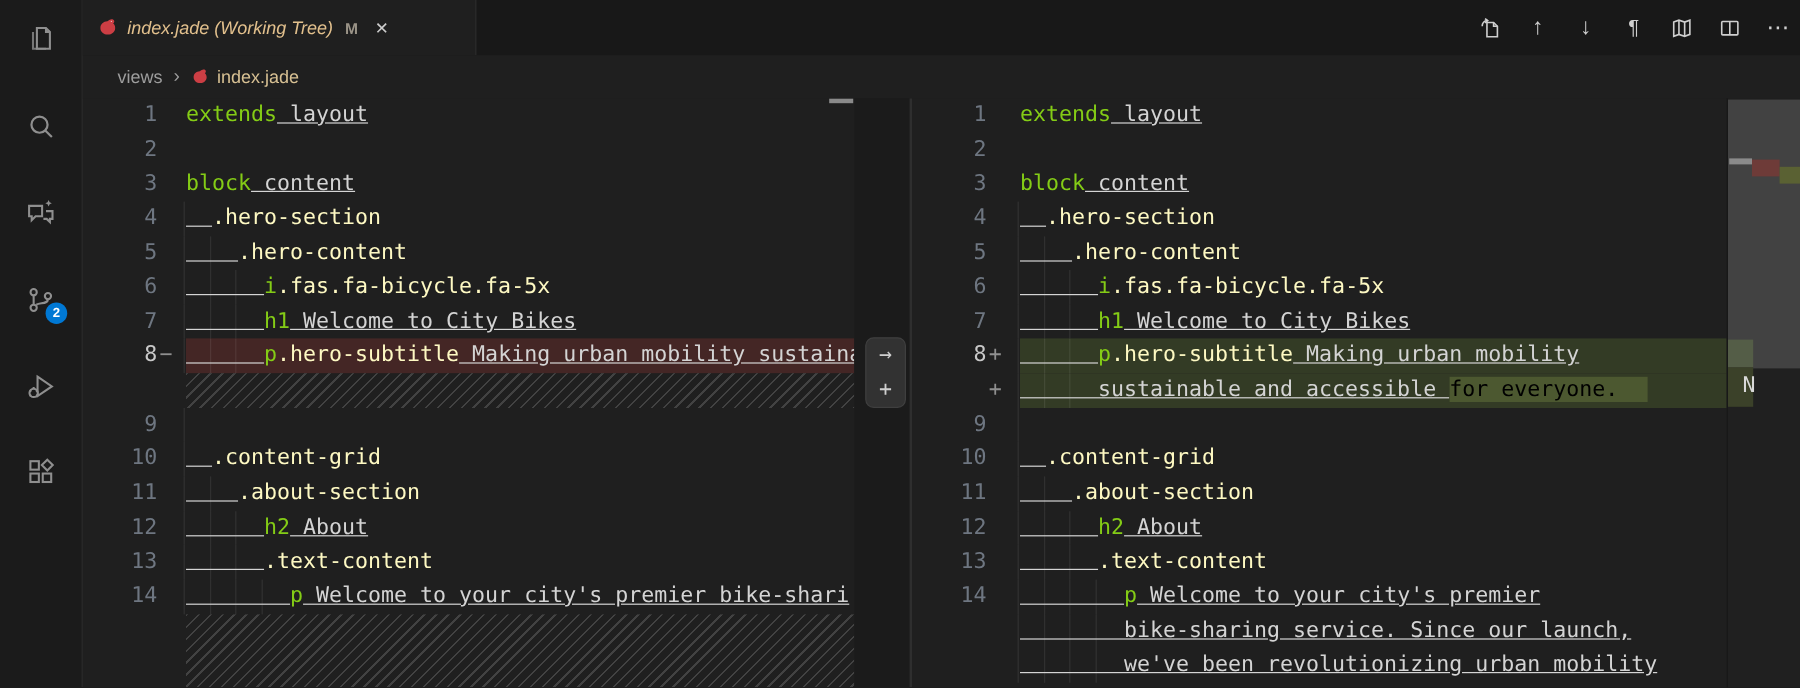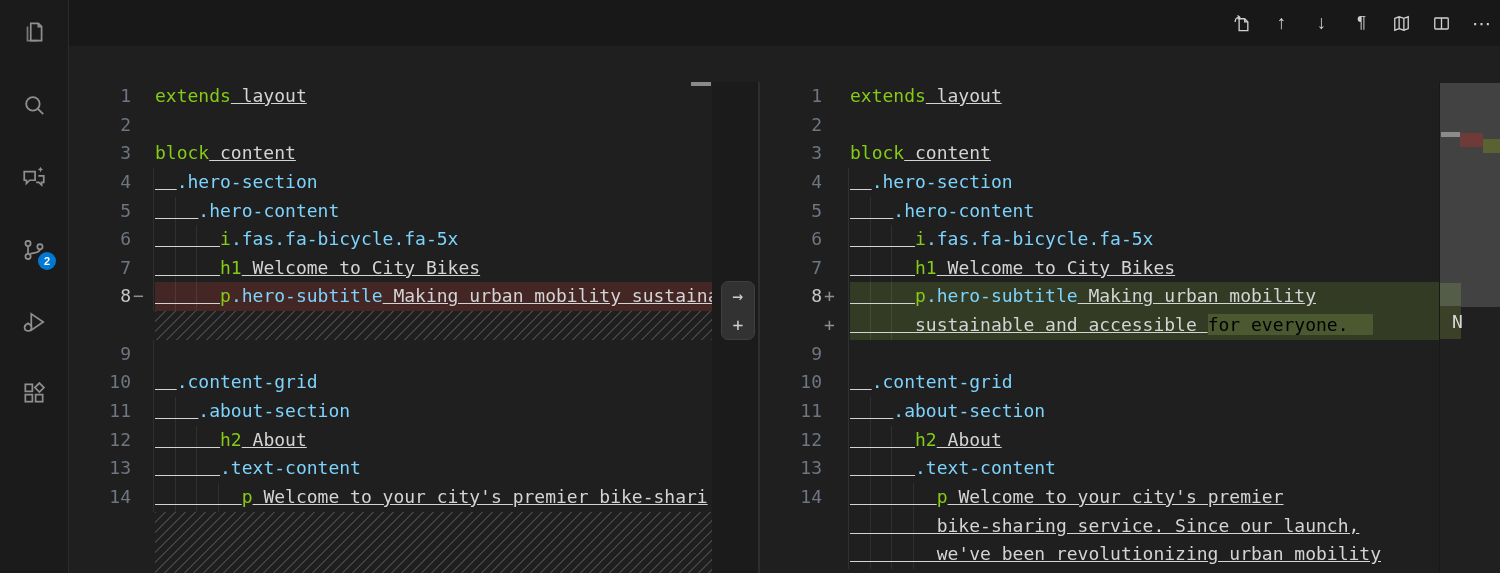--- a/index.html
+++ b/index.html
@@ -37,21 +37,21 @@
   #orig{left:69px;width:643px;--numR:62px;--mx:64px;--cx:86px;}
   #mod{left:760px;width:679px;--numR:62px;--mx:64px;--cx:90px;}
   .row{position:relative;height:28.65px;line-height:28.65px;font-family:"DejaVu Sans Mono",monospace;font-size:18px;white-space:pre;}
   .fill{position:absolute;left:var(--cx);right:0;top:0;bottom:0;}
   .rm>.fill{background:#442625;}
   .ad>.fill{background:#333b25;}
   .num{position:absolute;left:0;top:0;width:var(--numR);text-align:right;color:#6e7681;}
   .num.b{color:#c8c8c8;}
   .mark{position:absolute;left:var(--mx);top:0;color:#8f8f8f;}
   .code{position:absolute;left:var(--cx);right:0;top:0;height:100%;overflow:hidden;}
-  .kw{color:#84cc16;} .cl{color:#7dd3fc;} .tx{color:#d4d4d4;text-decoration:underline;}
+  .kw{color:#84cc16;} .cl{color:#fef9c3;} .tx{color:#d4d4d4;text-decoration:underline;}
   .hl{background:#4c5830;padding-right:24px;}
   .guide{position:absolute;top:0;bottom:0;width:1px;background:rgba(255,255,255,.08);}
   .h::after,.hf::after{content:'';position:absolute;left:var(--cx);right:0;top:0;bottom:0;
       background:repeating-linear-gradient(135deg,#424242 0 1.4px,transparent 1.4px 7px);}
   #orig-scroll{position:absolute;left:622px;top:0;width:20px;height:4px;background:#8a8a8a;}
 
   
   #midgutter{position:absolute;left:712px;top:82px;bottom:0;width:48px;background:#1b1b1b;}
   #midgutter .sash{position:absolute;right:0;top:0;bottom:0;width:2px;background:#2e2e2e;}
   #diff-widget{position:absolute;left:9px;top:199px;width:34px;height:59px;background:#323232;
@@ -116,20 +116,29 @@
           <rect x="4" y="4" width="6.5" height="6.5"></rect>
           <rect x="4" y="13.5" width="6.5" height="6.5"></rect>
           <rect x="13.5" y="13.5" width="6.5" height="6.5"></rect>
           <path d="M17 2.8l4.2 4.2L17 11.2 12.8 7z"></path>
         </svg>
     </div>
     <div id="sc-badge">2</div>
   </div>
 
   <div id="tabbar">
+    <div id="tab-active">
+      <svg class="jade-ic" viewBox="0 0 16 16">
+          <path fill="#cc3e44" d="M10.5 1.2c1 -.6 2.4 -.2 2.8 .9 .3 .8 -.1 1.6 -.8 2.1 1 .9 1.6 2.2 1.6 3.6 0 3 -2.6 5.2 -5.8 5.2S2.5 10.8 2.5 7.8c0 -2.9 2.4 -5.1 5.5 -5.2 .8 -.8 1.6 -1.1 2.5 -1.4z"></path>
+          <circle cx="11.1" cy="2.6" r=".5" fill="#f5d0d0"></circle>
+        </svg>
+      <span id="tab-label">index.jade (Working Tree)</span>
+      <span id="tab-dirty">M</span>
+      <span id="tab-close">✕</span>
+    </div>
     <div id="editor-actions">
       <div class="ea">
         <svg viewBox="0 0 24 24" fill="none" stroke="currentColor" stroke-width="1.7">
             <path d="M9 8v13h11V10l-4-4H9z"></path>
             <path d="M16 6v4h4"></path>
             <path d="M4 10c0-3.5 2-6 5.5-6"></path>
             <path d="M7 1.8L9.8 4 7 6.5"></path>
           </svg>
       </div>
       <div class="ea">↑</div>
@@ -144,20 +153,28 @@
       <div class="ea">
         <svg viewBox="0 0 24 24" fill="none" stroke="currentColor" stroke-width="1.7">
             <rect x="3.5" y="5" width="17" height="14" rx="1"></rect>
             <path d="M12 5v14"></path>
           </svg>
       </div>
       <div class="ea">⋯</div>
     </div>
   </div>
 
+  <div id="breadcrumbs">
+    <span>views</span>
+    <span class="sep">›</span>
+    <svg class="jade-ic" viewBox="0 0 16 16">
+        <path fill="#cc3e44" d="M10.5 1.2c1 -.6 2.4 -.2 2.8 .9 .3 .8 -.1 1.6 -.8 2.1 1 .9 1.6 2.2 1.6 3.6 0 3 -2.6 5.2 -5.8 5.2S2.5 10.8 2.5 7.8c0 -2.9 2.4 -5.1 5.5 -5.2 .8 -.8 1.6 -1.1 2.5 -1.4z"></path>
+      </svg>
+    <span id="bc-file">index.jade</span>
+  </div>
 
   <div class="pane" id="orig">
     <div id="orig-scroll"></div>
   <div class="row c"><span class="num">1</span><span class="code"><span class="kw">extends</span><span class="tx"> layout</span></span></div>
       <div class="row c"><span class="num">2</span><span class="code"></span></div>
       <div class="row c"><span class="num">3</span><span class="code"><span class="kw">block</span><span class="tx"> content</span></span></div>
       <div class="row c"><span class="guide" style="left: calc(var(--cx) + -2px);"></span><span class="num">4</span><span class="code"><span class="tx">  </span><span class="cl">.hero-section</span></span></div>
       <div class="row c"><span class="guide" style="left: calc(var(--cx) + -2px);"></span><span class="guide" style="left: calc(var(--cx) + 19.68px);"></span><span class="num">5</span><span class="code"><span class="tx">    </span><span class="cl">.hero-content</span></span></div>
       <div class="row c"><span class="guide" style="left: calc(var(--cx) + -2px);"></span><span class="guide" style="left: calc(var(--cx) + 19.68px);"></span><span class="guide" style="left: calc(var(--cx) + 41.36px);"></span><span class="num">6</span><span class="code"><span class="tx">      </span><span class="kw">i</span><span class="cl">.fas.fa-bicycle.fa-5x</span></span></div>
       <div class="row c"><span class="guide" style="left: calc(var(--cx) + -2px);"></span><span class="guide" style="left: calc(var(--cx) + 19.68px);"></span><span class="guide" style="left: calc(var(--cx) + 41.36px);"></span><span class="num">7</span><span class="code"><span class="tx">      </span><span class="kw">h1</span><span class="tx"> Welcome to City Bikes</span></span></div>

